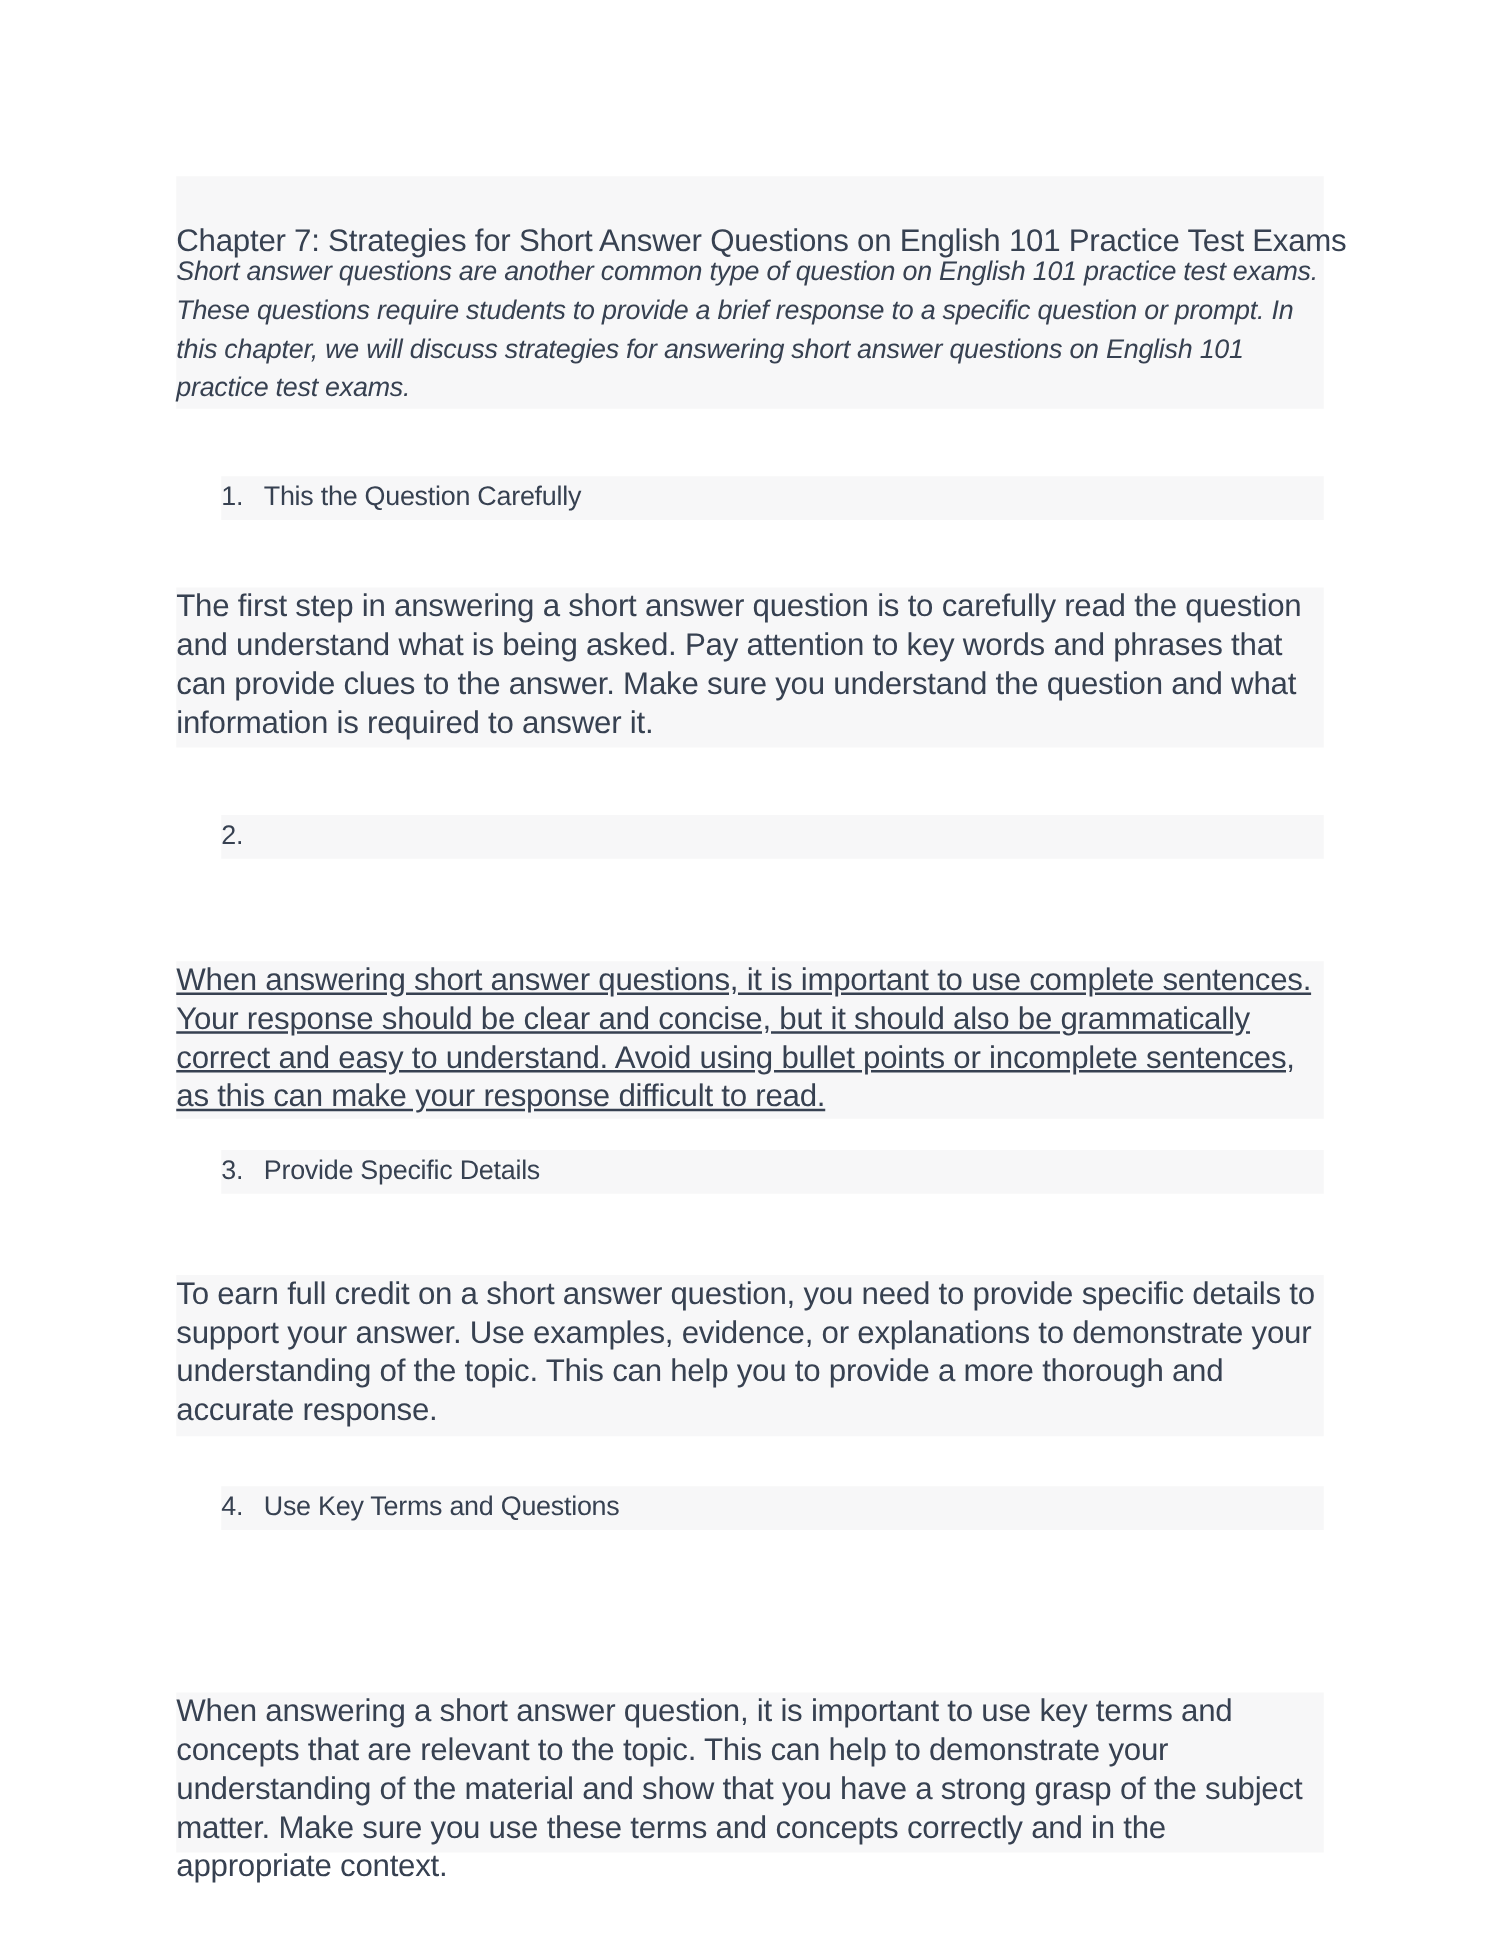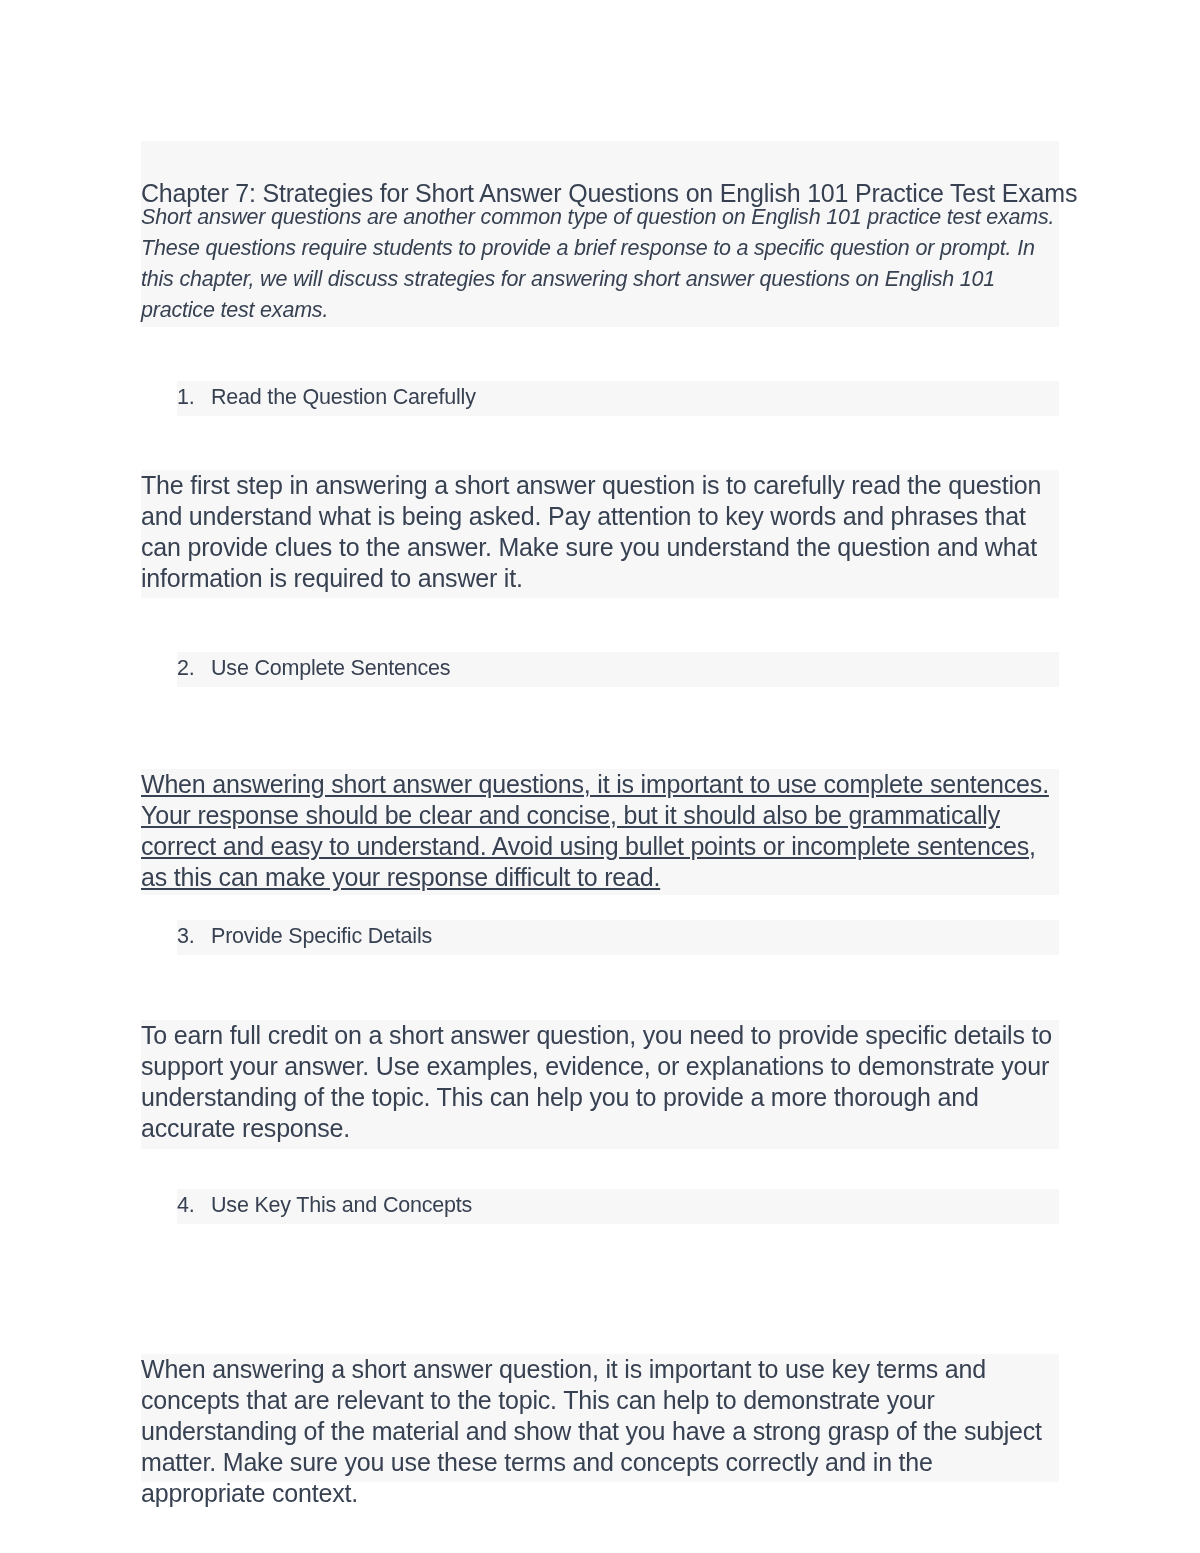--- a/index.html
+++ b/index.html
@@ -77,33 +77,32 @@
 </head>
 <body>
 
 <div class="block intro">
   <div class="title">Chapter 7: Strategies for Short Answer Questions on English 101 Practice Test Exams</div>
   <div class="intro-para">Short answer questions are another common type of question on English 101 practice test exams. These questions require students to provide a brief response to a specific question or prompt. In this chapter, we will discuss strategies for answering short answer questions on English 101 practice test exams.</div>
 </div>
 
 <div class="heading" style="top:381px;">
   <span class="num">1.</span>
-  <span class="txt">Read the Question Carefully</span>
+  <span class="txt">This the Question Carefully</span>
 </div>
 <div class="block para" style="top:470px;">The first step in answering a short answer question is to carefully read the question and understand what is being asked. Pay attention to key words and phrases that can provide clues to the answer. Make sure you understand the question and what information is required to answer it.</div>
 
 <div class="heading" style="top:652px;">
   <span class="num">2.</span>
-  <span class="txt">Use Complete Sentences</span>
 </div>
 <div class="block para" style="top:769px; height:126px;text-decoration:underline;">When answering short answer questions, it is important to use complete sentences. Your response should be clear and concise, but it should also be grammatically correct and easy to understand. Avoid using bullet points or incomplete sentences, as this can make your response difficult to read.</div>
 
 <div class="heading" style="top:920px;">
   <span class="num">3.</span>
   <span class="txt">Provide Specific Details</span>
 </div>
 <div class="block para" style="top:1020px; height:129px;">To earn full credit on a short answer question, you need to provide specific details to support your answer. Use examples, evidence, or explanations to demonstrate your understanding of the topic. This can help you to provide a more thorough and accurate response.</div>
 
 <div class="heading" style="top:1189px;">
   <span class="num">4.</span>
-  <span class="txt">Use Key This and Concepts</span>
+  <span class="txt">Use Key Terms and Questions</span>
 </div>
 <div class="block para" style="top:1354px; height:128px;">When answering a short answer question, it is important to use key terms and concepts that are relevant to the topic. This can help to demonstrate your understanding of the material and show that you have a strong grasp of the subject matter. Make sure you use these terms and concepts correctly and in the appropriate context.</div>
 
 </body></html>

